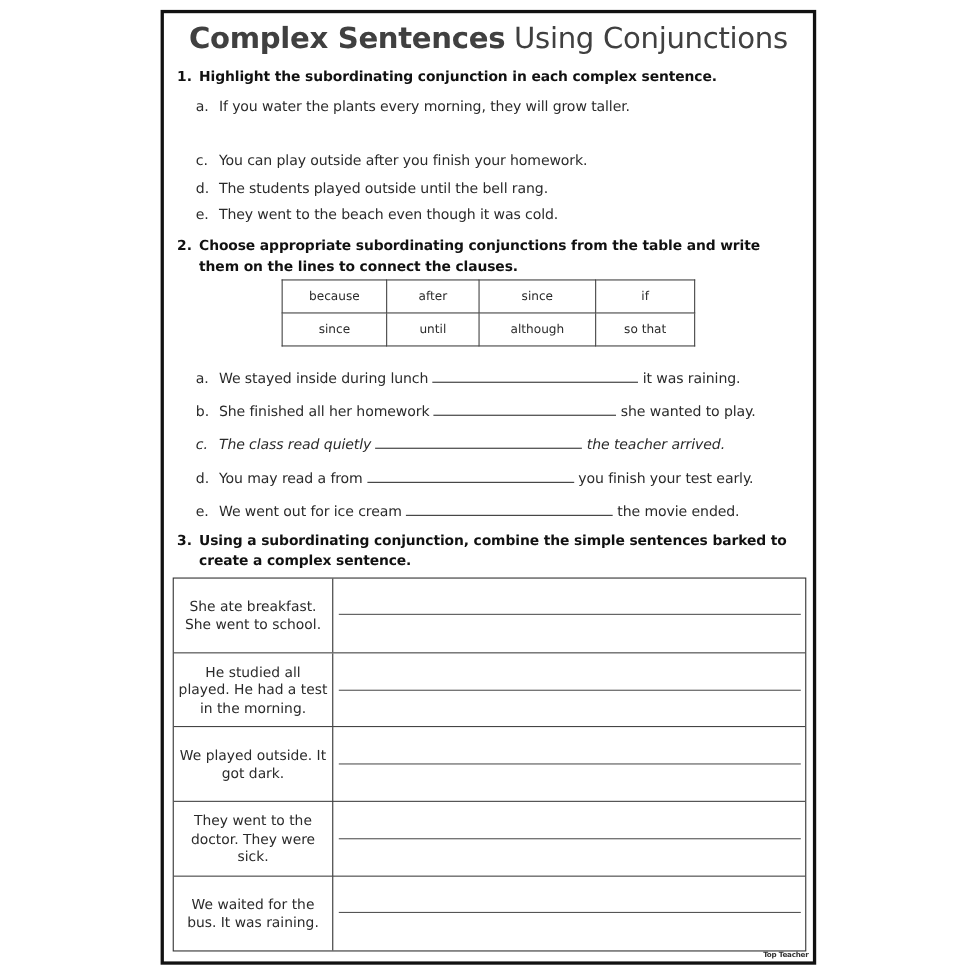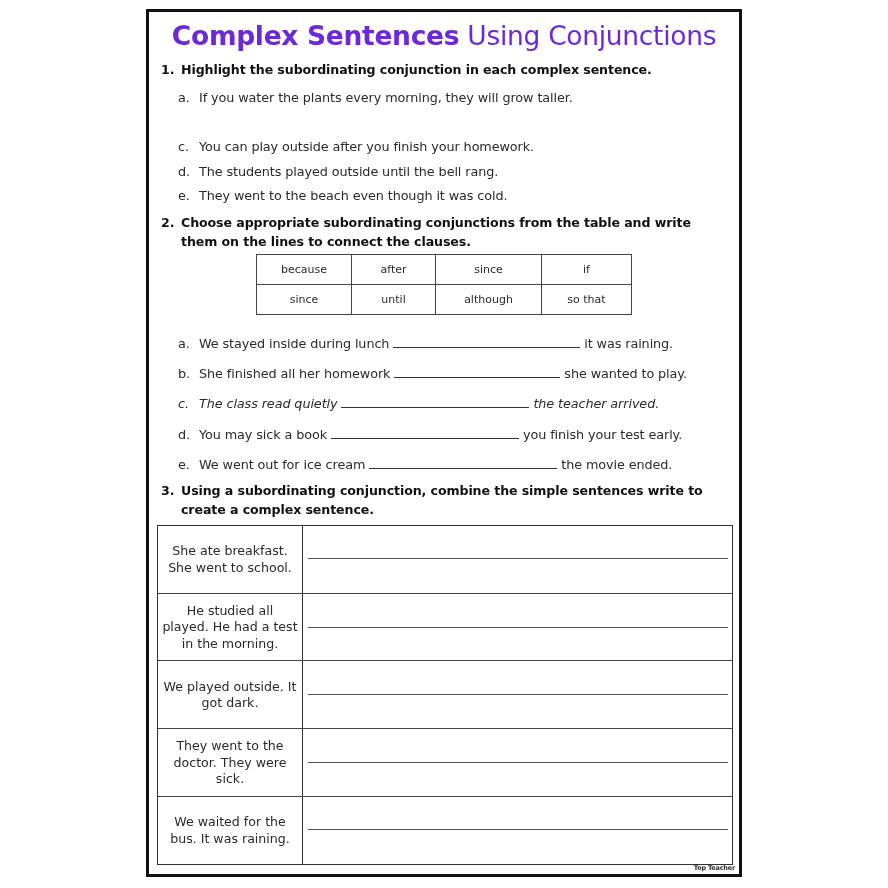--- a/index.html
+++ b/index.html
@@ -1,21 +1,21 @@
 <!DOCTYPE html>
 <html><head>
   <meta charset="utf-8">
   <style>
     html, body { margin: 0; padding: 0; background: #ffffff; }
     body { width: 888px; height: 888px; position: relative; overflow: hidden;
            font-family: "DejaVu Sans", sans-serif; color: #1a1a1a; }
     .page { position: absolute; left: 146px; top: 9px; width: 590px; height: 862px;
             border: 3px solid #111; background: #fff; }
     .abs { position: absolute; white-space: nowrap; }
-    .title { left: 0; width: 590px; top: 8px; text-align: center; font-size: 26.5px; letter-spacing: -0.3px; color: #6d28d9; }
+    .title { left: 0; width: 590px; top: 8px; text-align: center; font-size: 26.5px; letter-spacing: -0.3px; color: #404040; }
     .title .bold { font-weight: bold; }
     .title .light { font-weight: normal; }
     .q { font-size: 12.6px; font-weight: bold; color: #111; letter-spacing: -0.1px; }
     .q .num { position: absolute; left: 0; }
     .q .txt { position: absolute; left: 20px; }
     .item { font-size: 12.8px; color: #2a2a2a; letter-spacing: -0.1px; }
     .item .ltr { display: inline-block; width: 21px; }
     .blank { display: inline-block; border-bottom: 1.3px solid #333; height: 12px; vertical-align: baseline; }
     table.conj { position: absolute; left: 107px; top: 242px; border-collapse: collapse; font-size: 11px; color: #2a2a2a; }
     table.conj td { border: 1.3px solid #444; height: 29px; text-align: center; padding: 0; }
@@ -88,33 +88,33 @@
     <span class="ltr">b.</span><span>She finished all her homework</span>
     <span class="blank" style="width:166px;"></span>
     <span>she wanted to play.</span>
   </div>
   <div class="abs item" style="left:29px; top:383px;font-style:italic;">
     <span class="ltr">c.</span><span>The class read quietly</span>
     <span class="blank" style="width:188px;"></span>
     <span>the teacher arrived.</span>
   </div>
   <div class="abs item" style="left:29px; top:414px;">
-    <span class="ltr">d.</span><span>You may sick a book</span>
+    <span class="ltr">d.</span><span>You may read a from</span>
     <span class="blank" style="width:188px;"></span>
     <span>you finish your test early.</span>
   </div>
   <div class="abs item" style="left:29px; top:444px;">
     <span class="ltr">e.</span><span>We went out for ice cream</span>
     <span class="blank" style="width:188px;"></span>
     <span>the movie ended.</span>
   </div>
 
   <div class="abs q" style="left:12px; top:471px; width:560px; height:36px;">
     <span class="num">3.</span>
-    <span class="txt">Using a subordinating conjunction, combine the simple sentences write to</span>
+    <span class="txt">Using a subordinating conjunction, combine the simple sentences barked to</span>
     <span class="txt" style="top:19px;">create a complex sentence.</span>
   </div>
 
   <div class="grid">
     <div class="grow" style="top:0; height:67px;">
       <div class="gcell-l">She ate breakfast. She went to school.</div>
       <div class="gline" style="top:32px;"></div>
     </div>
     <div class="grow" style="top:67px; height:67px;">
       <div class="gcell-l">He studied all played. He had a test in the morning.</div>

